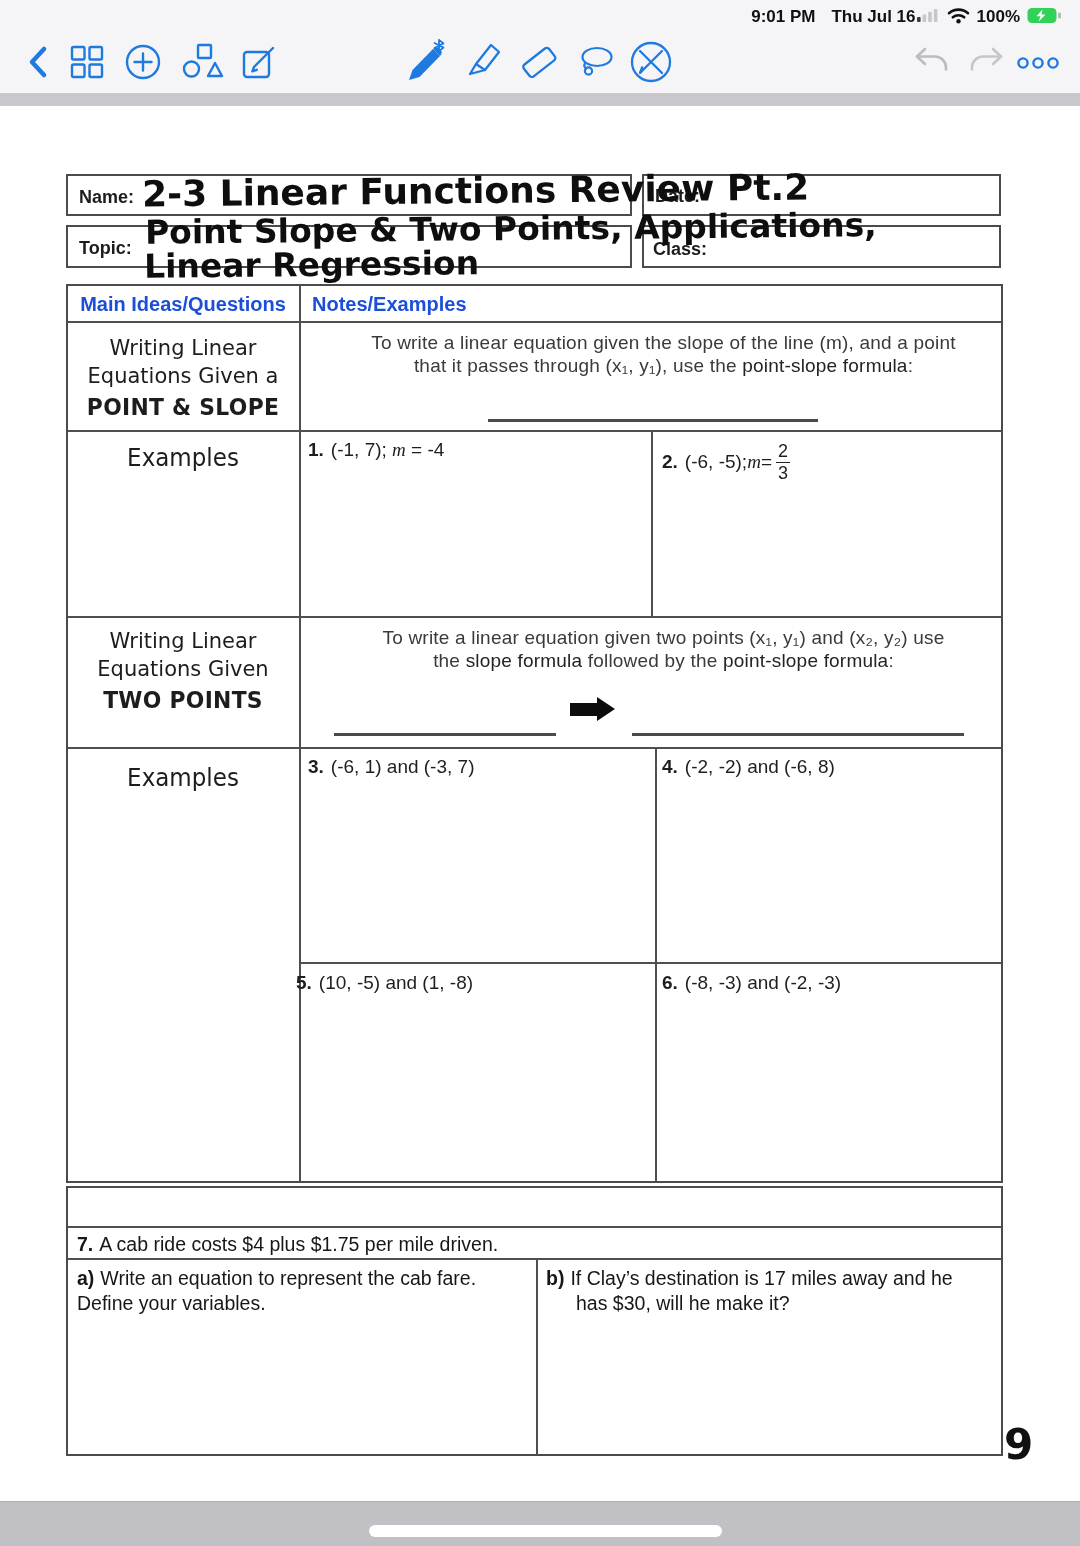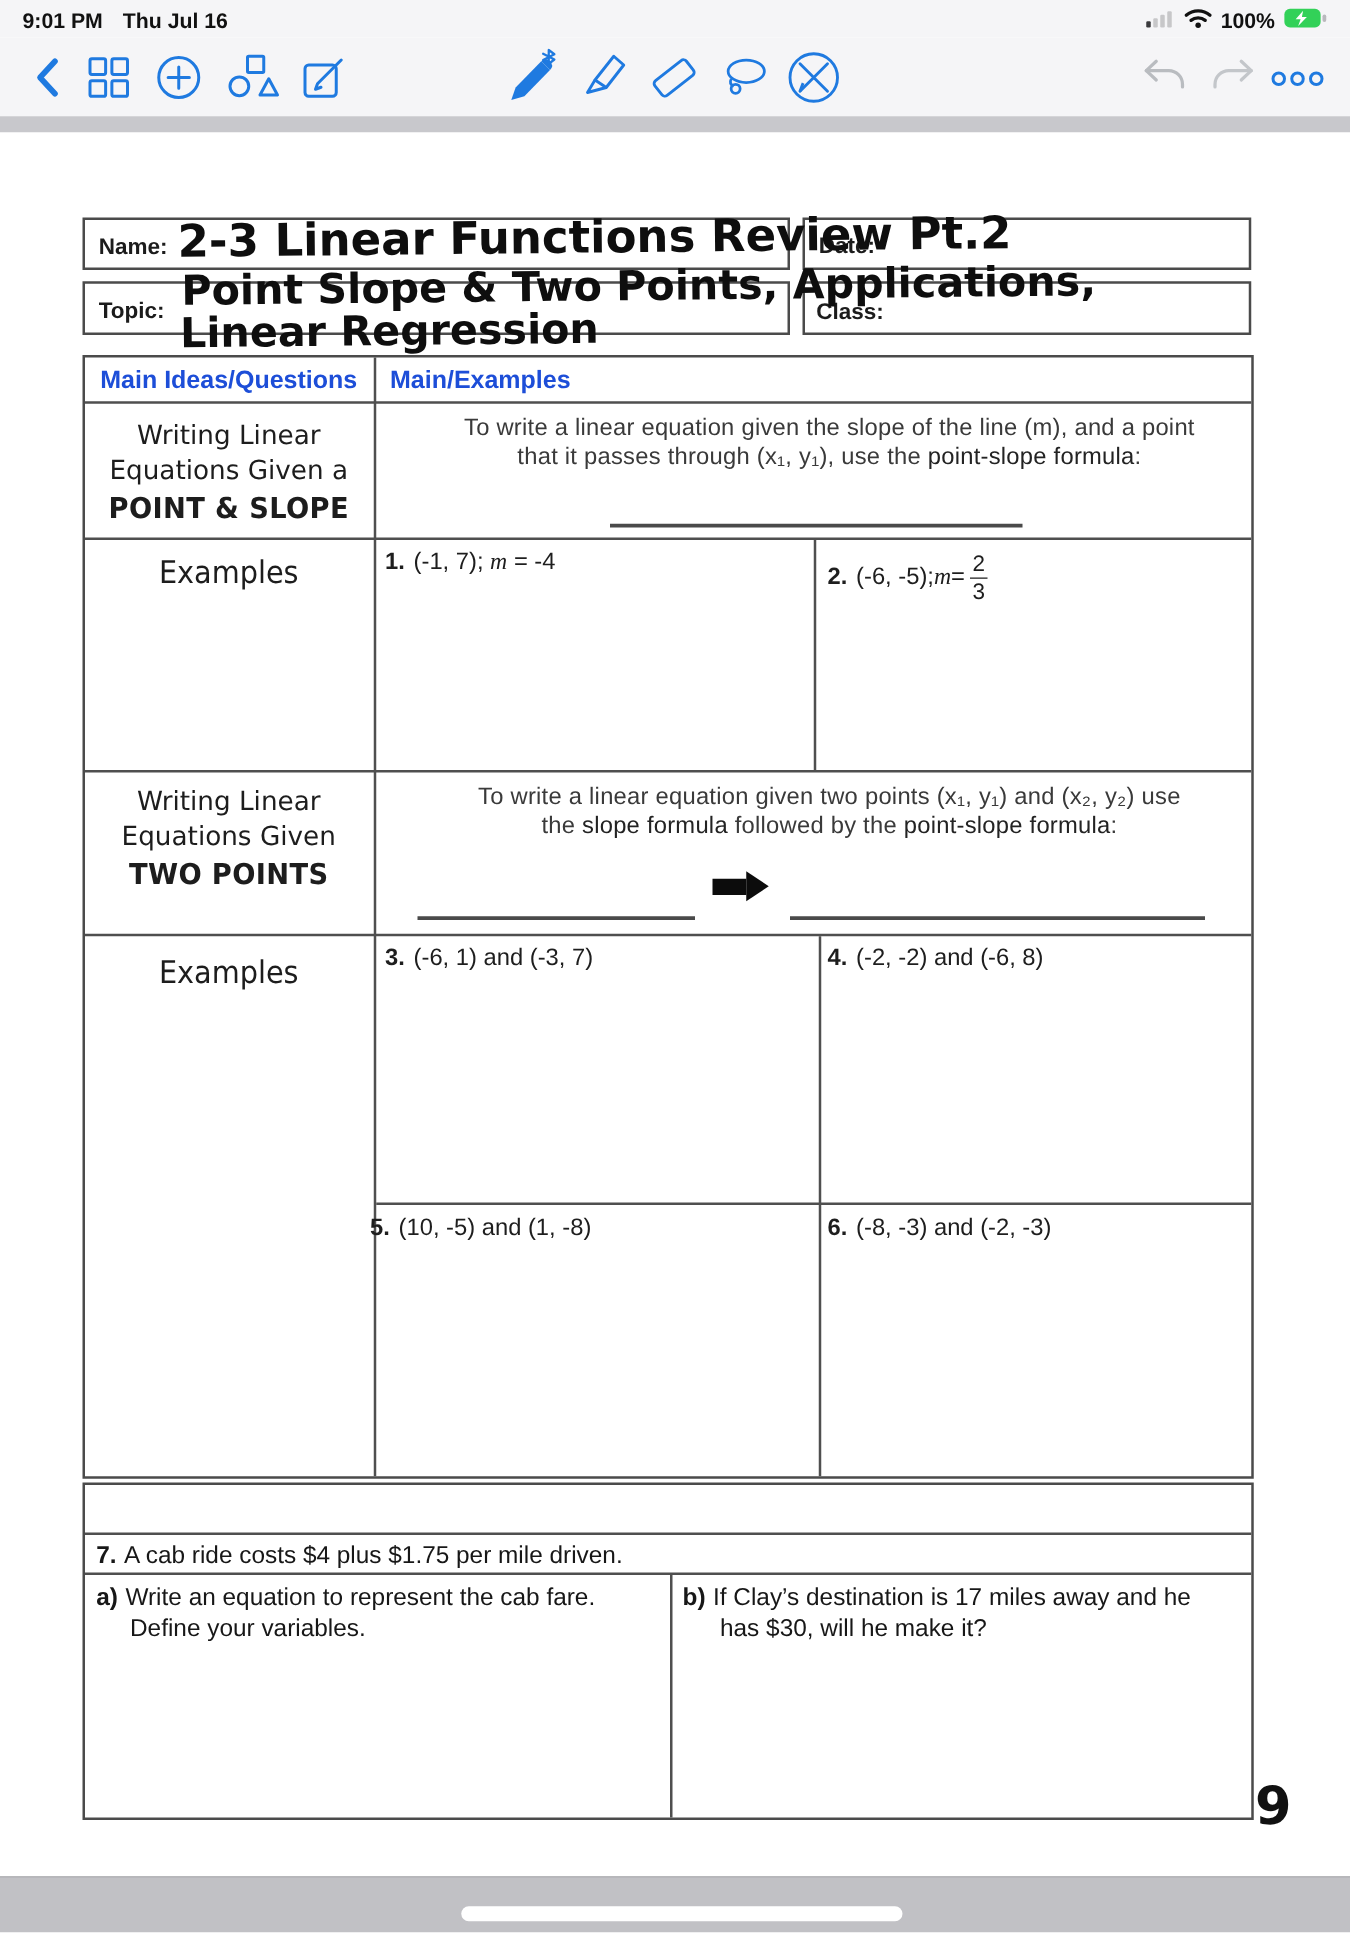--- a/index.html
+++ b/index.html
@@ -2,21 +2,21 @@
 <html><head>
 <meta charset="utf-8">
 <style>
   *{margin:0;padding:0;box-sizing:border-box}
   html,body{width:1080px;height:1546px}
   body{font-family:"Liberation Sans",sans-serif;background:#fff;color:#222}
   .screen{position:relative;width:1080px;height:1546px;overflow:hidden;background:#fff}
   .abs{position:absolute}
 
   
-  .statusbar{position:absolute;left:0;top:0;width:1080px;height:30px;background:#f5f5f7;display:flex;justify-content:space-between;align-items:center;padding:0 18px}
+  .statusbar{position:absolute;left:0;top:0;width:1080px;height:30px;background:#f5f5f7;display:flex;justify-content:flex-end;align-items:center;padding:0 18px}
   .sb-left{display:flex;gap:16px;font-size:17px;font-weight:700;color:#111;padding-top:4px}
   .sb-right{display:flex;gap:7px;align-items:center;padding-top:4px}
   .sb-right .pct{font-size:17px;font-weight:600;color:#111}
   .toolbar{position:absolute;left:0;top:30px;width:1080px;height:63px;background:#f5f5f7}
   .tb{position:absolute;display:flex;align-items:center;justify-content:center;background:none;border:none;cursor:pointer}
   .graystrip{position:absolute;left:0;top:93px;width:1080px;height:13px;background:#c8c8cc}
   .bottombar{position:absolute;left:0;top:1501px;width:1080px;height:45px;background:#c1c1c5;border-top:1px solid #aeaeb2}
   .homepill{position:absolute;left:369px;top:1525px;width:353px;height:12px;border-radius:7px;background:#fff}
   .colorbar{position:absolute;height:8px;width:48px;border-radius:2px}
 
@@ -209,21 +209,21 @@
   <div class="iline" style="left:299px;top:286px;width:2px;height:895px"></div>
   <div class="iline" style="left:68px;top:321px;width:933px;height:2px"></div>
   <div class="iline" style="left:68px;top:430px;width:933px;height:2px"></div>
   <div class="iline" style="left:68px;top:616px;width:933px;height:2px"></div>
   <div class="iline" style="left:68px;top:747px;width:933px;height:2px"></div>
   <div class="iline" style="left:301px;top:962px;width:700px;height:2px"></div>
   <div class="iline" style="left:651px;top:432px;width:2px;height:184px"></div>
   <div class="iline" style="left:655px;top:749px;width:2px;height:432px"></div>
 
   <span class="colhead" style="left:67px;top:293px;width:232px;text-align:center">Main Ideas/Questions</span>
-  <span class="colhead" style="left:312px;top:293px">Main/Examples</span>
+  <span class="colhead" style="left:312px;top:293px">Notes/Examples</span>
 
   <div class="leftcell" style="top:334px">
     <div class="l1">Writing Linear</div>
     <div class="l1">Equations Given a</div>
     <div class="caps">POINT &amp; SLOPE</div>
   </div>
   <div class="note" style="top:331px">
     <div>To write a linear equation given the slope of the line (m), and a point</div>
     <div><span>that it passes through (x₁, y₁), use the </span><span class="b">point-slope formula</span><span>:</span></div>
   </div>
@@ -277,21 +277,21 @@
   <div class="box" style="left:66px;top:1186px;width:937px;height:270px"></div>
   <div class="iline" style="left:68px;top:1226px;width:933px;height:2px"></div>
   <div class="iline" style="left:68px;top:1258px;width:933px;height:2px"></div>
   <div class="iline" style="left:536px;top:1260px;width:2px;height:194px"></div>
 
   <div class="q" style="left:77px;top:1232px">
     <span class="qb">7.</span><span>A cab ride costs $4 plus $1.75 per mile driven.</span>
   </div>
   <div class="q" style="left:77px;top:1266px;width:440px">
     <span class="qb">a)</span><span>Write an equation to represent the cab fare.</span>
-    <div style="margin-left:27px">Define your variables.</div>
+    <div style="">Define your variables.</div>
   </div>
   <div class="q" style="left:546px;top:1266px;width:440px">
     <span class="qb">b)</span><span>If Clay’s destination is 17 miles away and he</span>
     <div style="margin-left:30px">has $30, will he make it?</div>
   </div>
 
   <div class="pagenum">9</div>
 
   <div class="bottombar"></div>
   <div class="homepill"></div>

